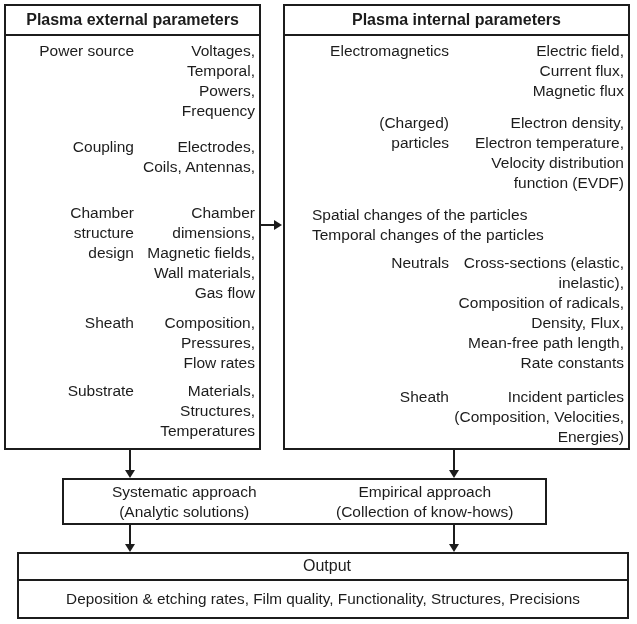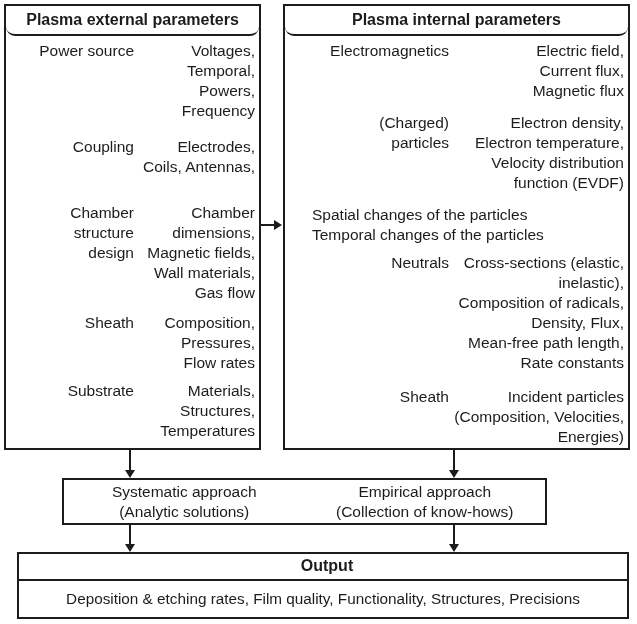--- a/index.html
+++ b/index.html
@@ -24,21 +24,20 @@
   }
   .box-external { left: 4px; top: 4px; width: 257px; height: 446px; }
   .box-internal { left: 283px; top: 4px; width: 347px; height: 446px; }
   .box-header {
     border-bottom: 2px solid #1c1c1c;
     font-weight: bold;
     font-size: 16px;
     line-height: 20px;
     text-align: center;
     padding: 4px 2px;
-    border-radius: 9px;
   }
   .box-body {
     font-size: 15.5px;
     line-height: 20px;
     padding-top: 5px;
   }
   .box-external .box-body { padding-left: 9px; padding-right: 4px; }
   .box-internal .box-body { padding-left: 27px; padding-right: 4px; }
   .prow { display: grid; text-align: right; }
   .box-external .prow { grid-template-columns: 119px 1fr; }
@@ -72,21 +71,21 @@
   .output-box {
     position: absolute;
     left: 17px; top: 552px; width: 612px; height: 67px;
     border: 2px solid #1c1c1c;
     box-sizing: border-box;
     display: flex;
     flex-direction: column;
   }
   .output-header {
     border-bottom: 2px solid #1c1c1c;
-    font-weight: bold;
+    font-weight: normal;
     font-size: 16px;
     line-height: 20px;
     text-align: center;
     padding: 2px 0 3px 8px;
   }
   .output-content {
     flex: 1;
     display: flex;
     align-items: center;
     justify-content: center;

